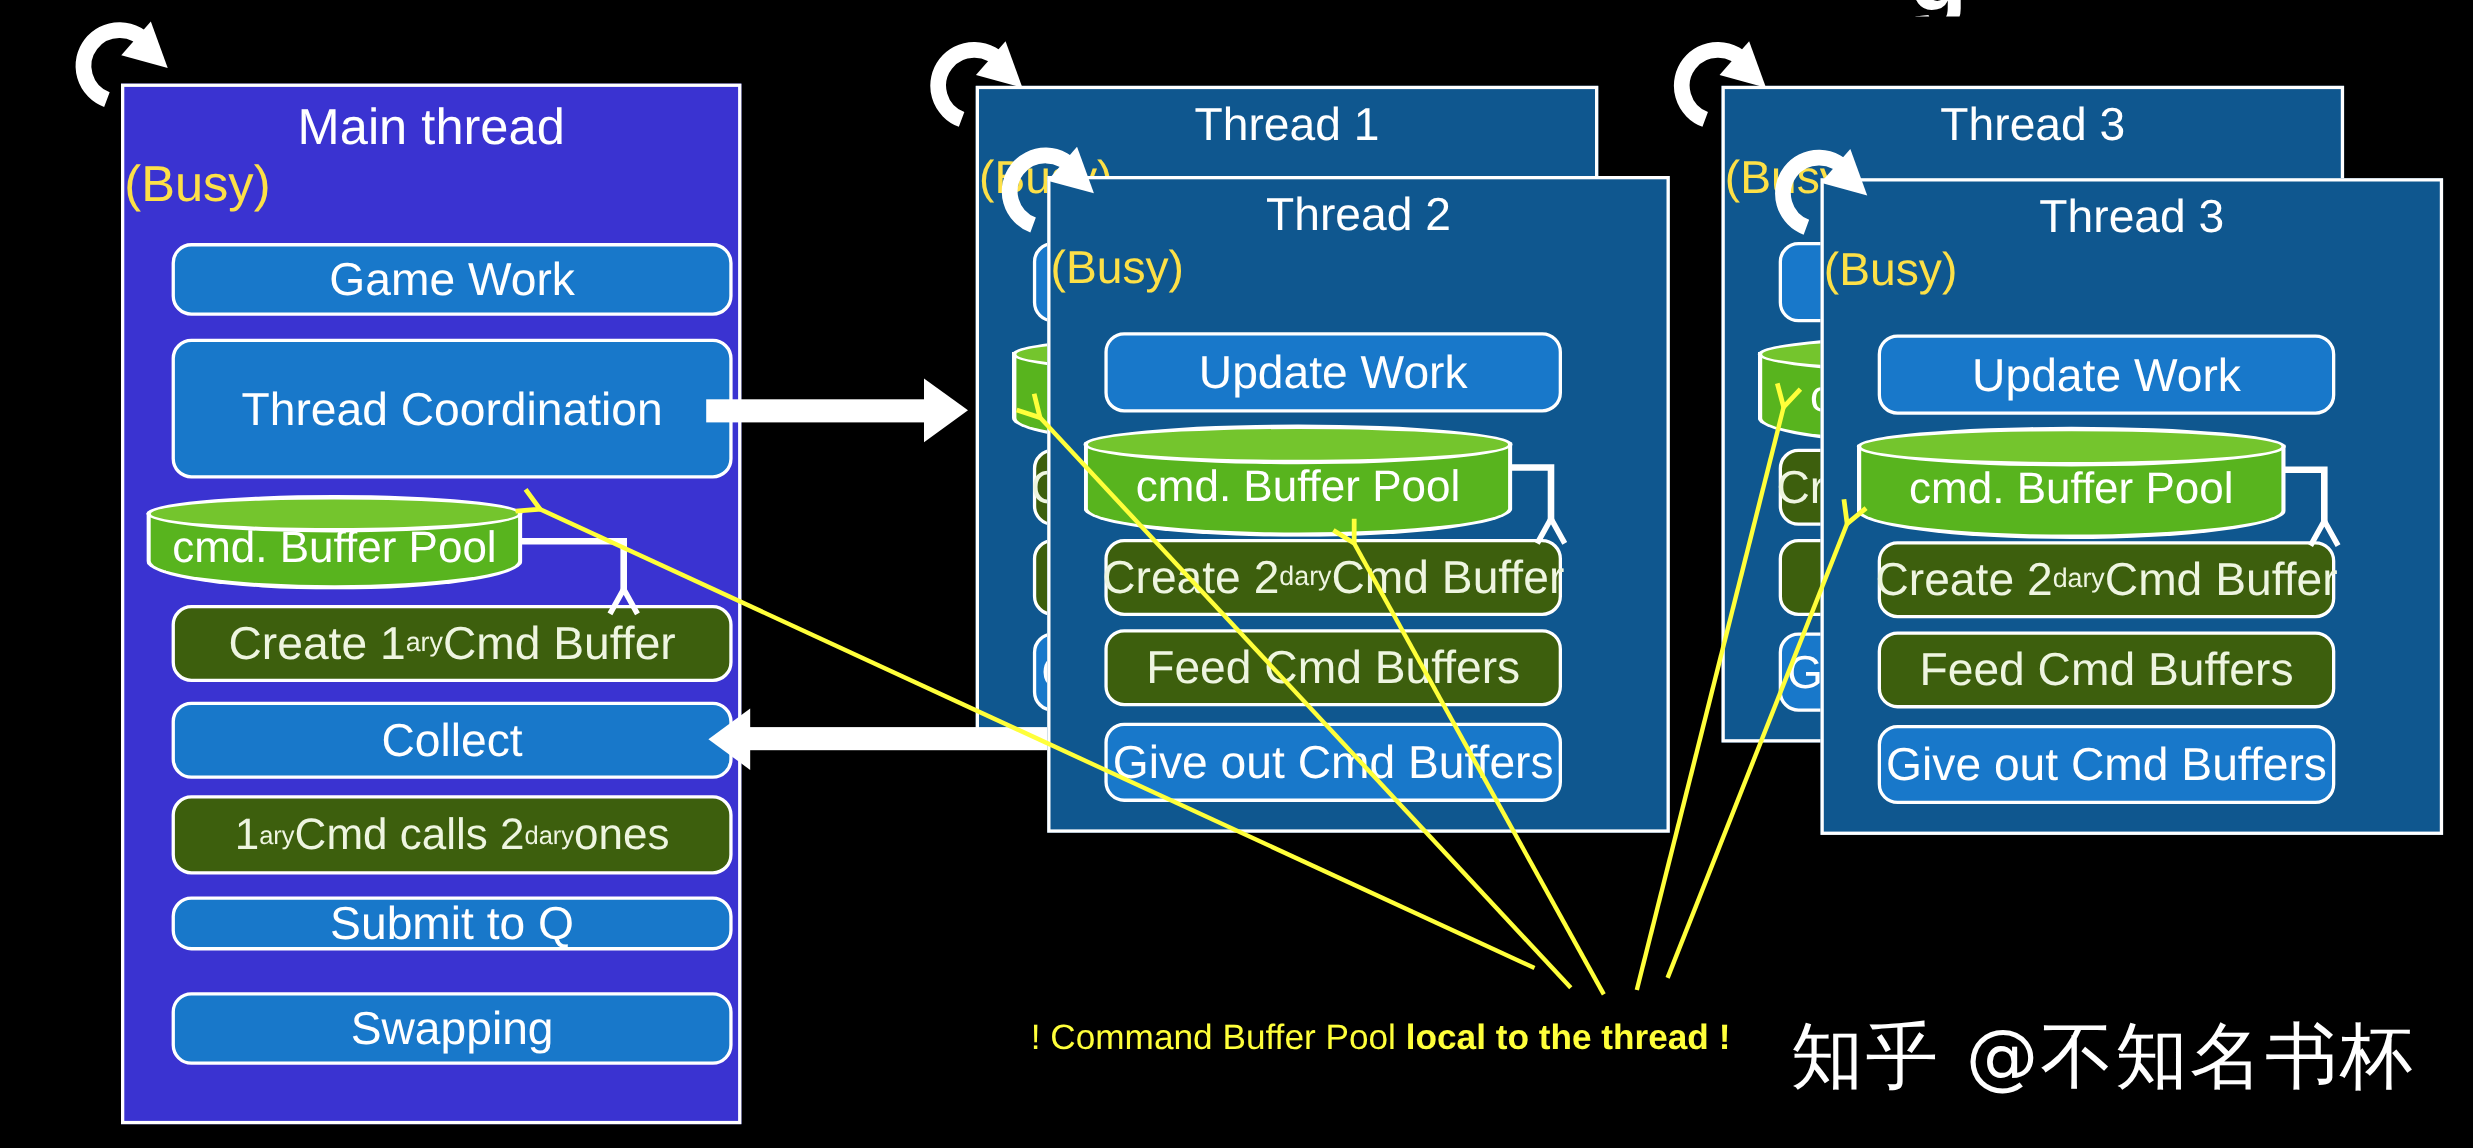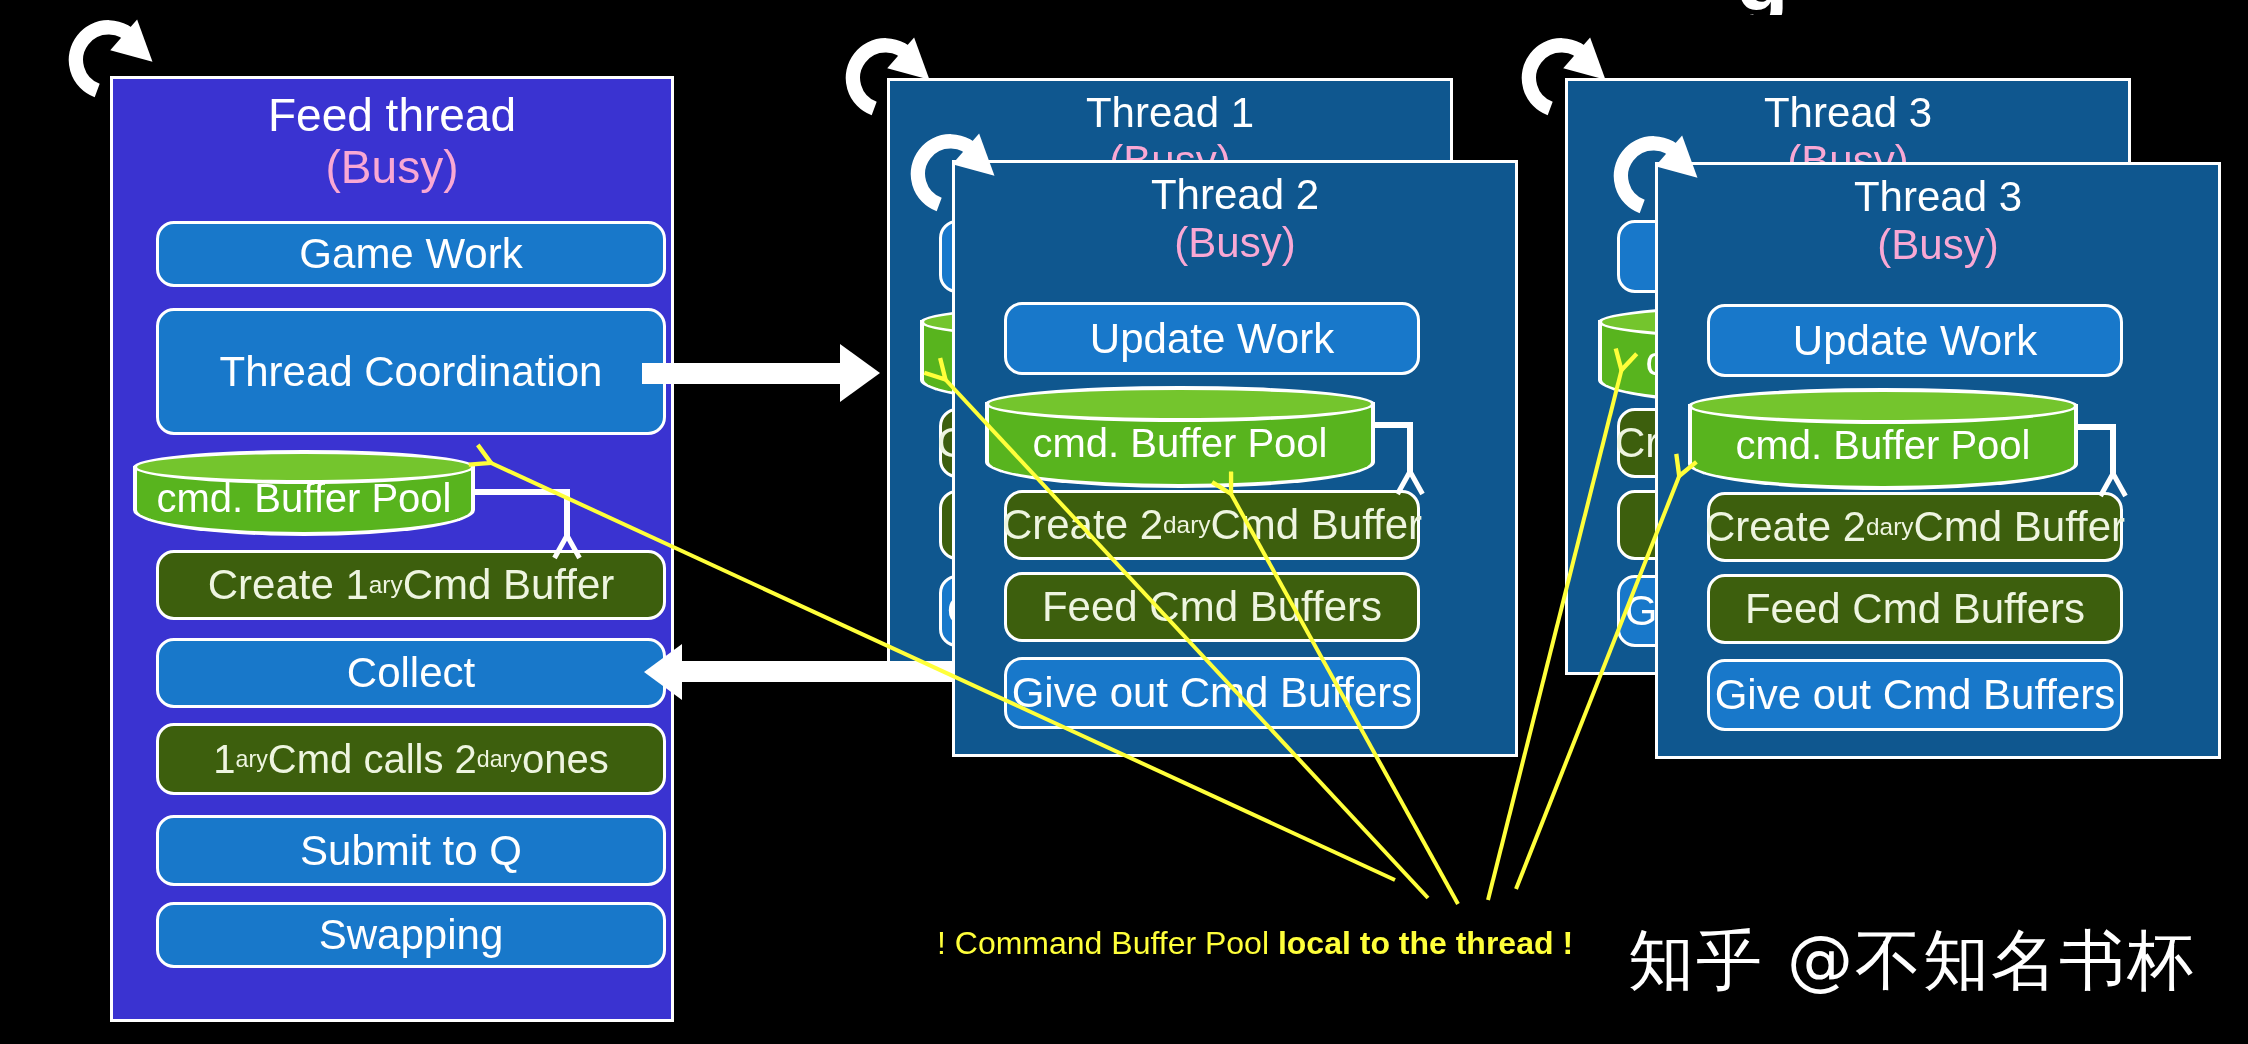--- a/index.html
+++ b/index.html
@@ -10,40 +10,40 @@
   .panel{position:absolute;box-sizing:border-box;border:3px solid #fff;}
   .panel.main{left:110px;top:76px;width:564px;height:946px;background:#3a33d1;z-index:2;}
   .panel.thread{width:566px;height:597px;background:#0f578f;}
   #t1{left:887px;top:78px;z-index:4;}
   #t2{left:952px;top:160px;z-index:6;}
   #t3{left:1565px;top:78px;z-index:6;}
   #t4{left:1655px;top:162px;z-index:7;}
 
   .p-title{margin-top:8px;text-align:center;color:#fff;font-size:42px;line-height:48px;}
   .panel.main .p-title{font-size:46px;line-height:52px;margin-top:10px;}
-  .p-sub{text-align:center;color:#f9a8d4;font-size:42px;line-height:48px;}
+  .p-sub{text-align:left;color:#fde047;font-size:42px;line-height:48px;}
   .panel.main .p-sub{font-size:46px;line-height:52px;}
 
   
   .pbox{position:absolute;box-sizing:border-box;border:3.5px solid #fff;border-radius:18px;
         display:flex;align-items:center;justify-content:center;
         color:#fff;font-size:42px;white-space:nowrap;margin-left:19px;}
   .pbox.blue{background:#1878ca;}
   .pbox.green{background:#3d5f0d;color:#eef5e0;}
   .pbox sup,.cyl-label sup{font-size:58%;line-height:0;vertical-align:super;}
 
   
   .panel.main .pbox{left:24px;width:510px;}
   .row-game{top:142px;height:66px;}
   .row-coord{top:229px;height:127px;}
   .row-mcyl{left:20px;top:371px;width:342px;height:86px;}
   .row-create1{top:471px;height:70px;}
   .row-collect{top:559px;height:70px;}
   .row-calls{top:644px;height:72px;font-size:40px;}
-  .row-submit{top:736px;height:71px;}
+  .row-submit{top:736px;height:49px;}
   .row-swap{top:823px;height:66px;}
 
   
   .panel.thread .pbox{left:30px;width:416px;}
   .row-update{top:139px;height:73px;}
   .row-tcyl{left:30px;top:223px;width:390px;height:102px;}
   .row-create2{top:327px;height:70px;}
   .row-feed{top:409px;height:70px;}
   .row-give{top:494px;height:72px;}
 
@@ -95,21 +95,21 @@
 </head>
 <body>
 
 <div id="stage">
 
   <div id="top-glyph">
       <span>g</span>
     </div>
 
   <div class="panel main">
-    <div class="p-title">Feed thread</div>
+    <div class="p-title">Main thread</div>
     <div class="p-sub">(Busy)</div>
     <div class="pbox blue row-game">
         <span>Game Work</span>
       </div>
     <div class="pbox blue row-coord">
         <span>Thread Coordination</span>
       </div>
     <div class="cyl row-mcyl">
       <div class="cyl-body"></div>
       <div class="cyl-top"></div>

